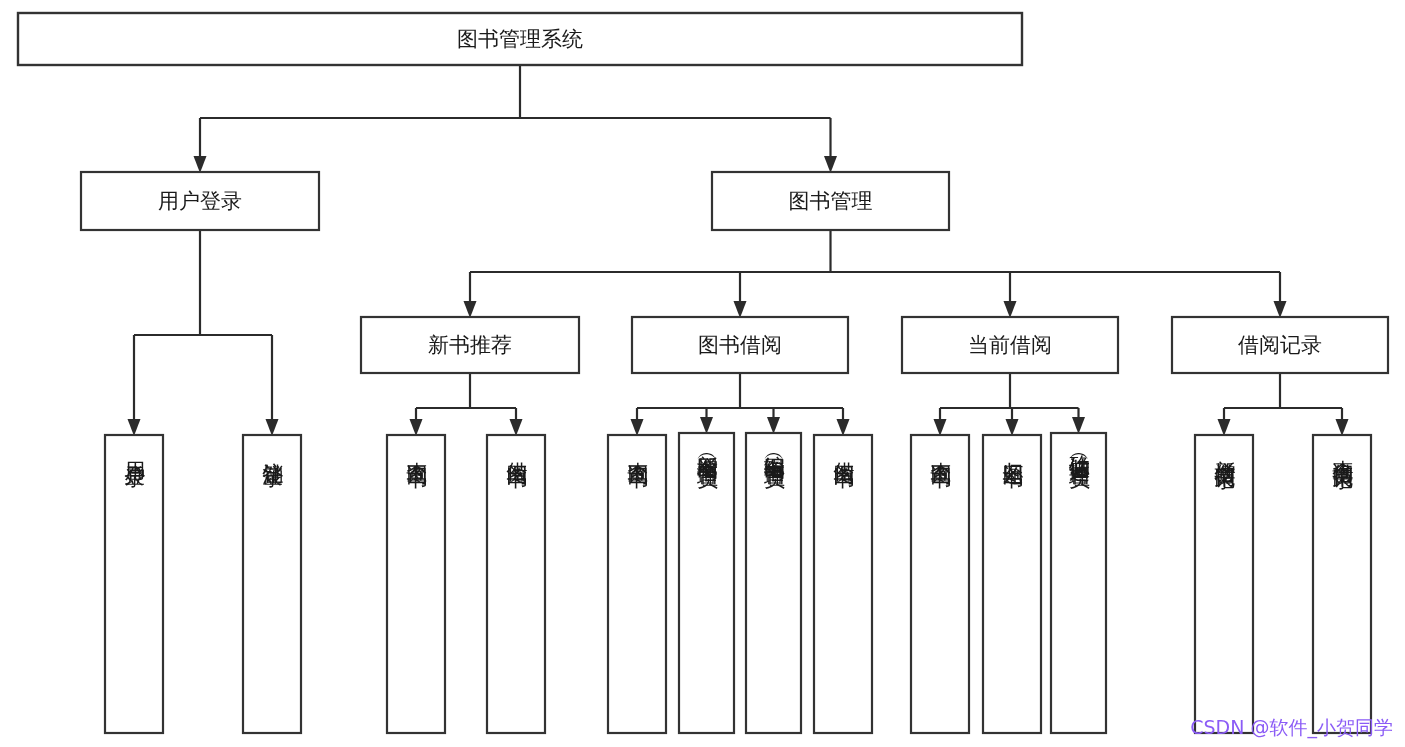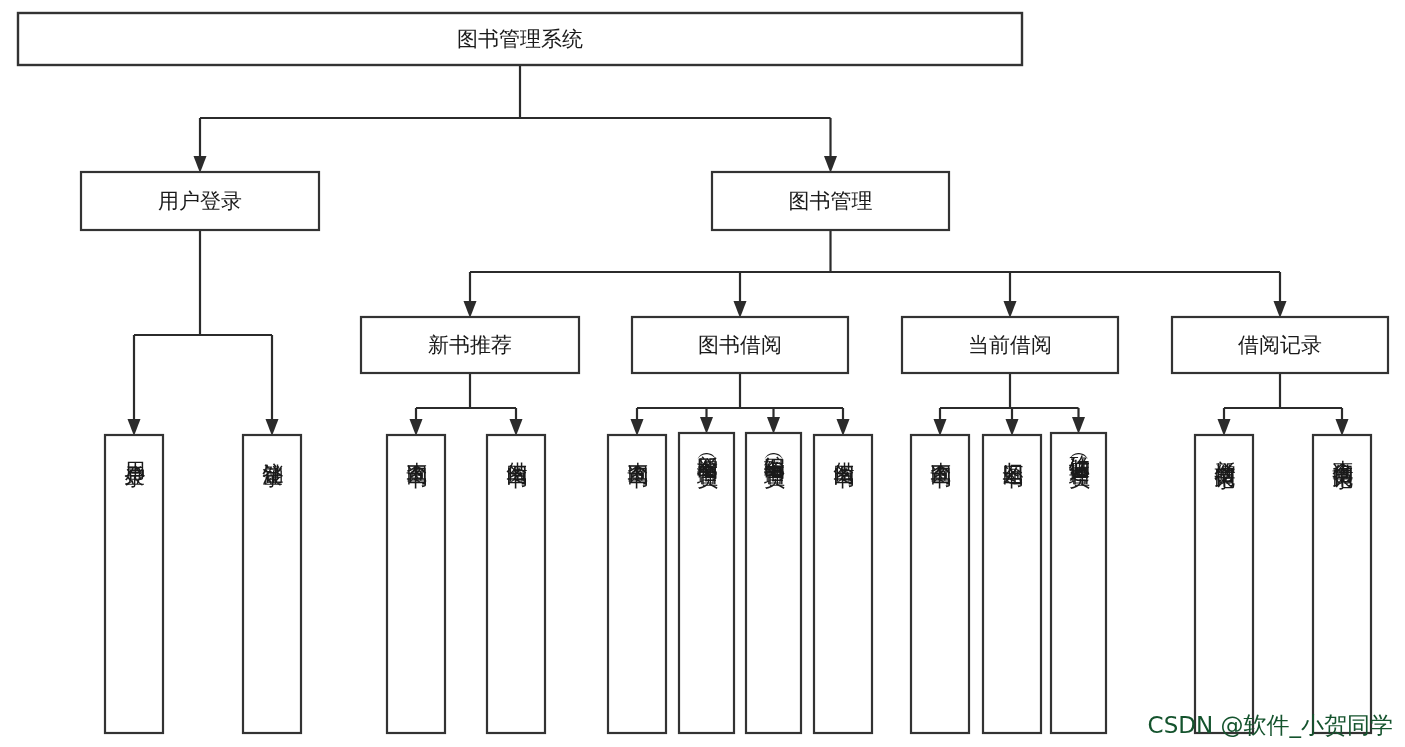--- a/index.html
+++ b/index.html
@@ -53,22 +53,22 @@
   .node-label.vertical-label {
     font-size: 21px;
     writing-mode: vertical-rl;
     text-orientation: upright;
     letter-spacing: 2px;
   }
   .watermark-text {
     position: absolute;
     right: 12px;
     bottom: 6px;
-    color: #14532d;
-    font-size: 23px;
+    color: #8b5cf6;
+    font-size: 19px;
     font-family: "DejaVu Sans", "Liberation Sans", sans-serif;
     white-space: nowrap;
     user-select: none;
   }
 </style>
 </head>
 <body>
 
 <div id="diagram-root">
   <svg class="diagram-canvas" viewBox="0 0 1405 747">

